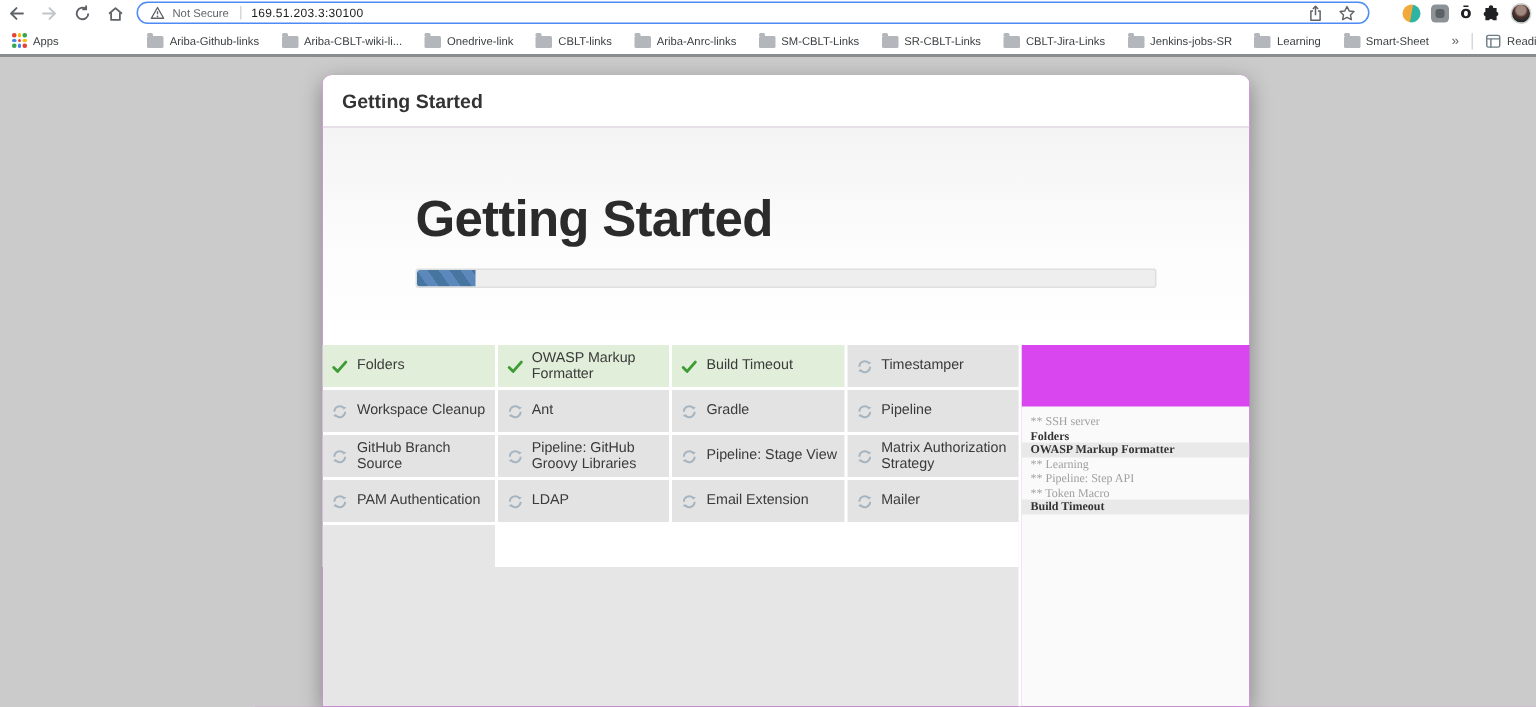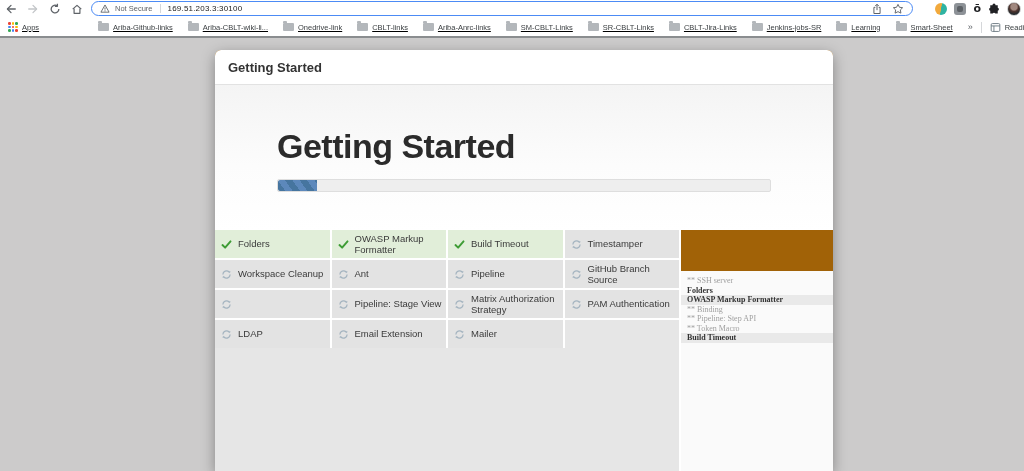--- a/index.html
+++ b/index.html
@@ -26,39 +26,39 @@
     background:linear-gradient(100deg,#f2a93c 48%,#2fb3a2 52%); cursor:pointer; }
   .ext-gray { width:12px; height:12px; border-radius:3px; background:#8d9297; position:relative; cursor:pointer; }
   .ext-gray::after { content:""; position:absolute; left:3px; top:3px; width:6px; height:6px; border-radius:2px; background:#5c6166; }
   .ext-dark { font-size:11px; font-weight:bold; color:#202124; line-height:12px; cursor:pointer; font-family:"DejaVu Sans", sans-serif; }
   .ext-puzzle { cursor:pointer; display:flex; }
   .avatar { width:14px; height:14px; border-radius:50%; cursor:pointer;
     background:radial-gradient(circle at 50% 32%, #a1887f 0 30%, #4e342e 45%, #20272b 75%); border:1px solid #d0d0d0; }
 
   .bookmarks-row { position:absolute; top:18px; left:0; width:1024px; height:18px;
     display:flex; align-items:center; padding:0 6px 0 8px; gap:15px; }
-  .bm-item { display:flex; align-items:center; gap:4px; cursor:pointer; white-space:nowrap;text-decoration:underline; }
+  .bm-item { display:flex; align-items:flex-end; gap:4px; cursor:pointer; white-space:nowrap; }
   .bm-label { font-size:7.5px; color:#3c4043; }
   .apps-grid { width:10px; height:10px; display:grid; grid-template-columns:repeat(3,1fr); gap:1px; }
   .apps-grid i { border-radius:50%; }
   .folder { width:11px; height:8px; background:#b3b7bb; border-radius:1px; position:relative; }
   .folder::before { content:""; position:absolute; top:-2px; left:0; width:4px; height:2px; background:#b3b7bb; border-radius:1px 1px 0 0; }
   .bm-right { margin-left:auto; display:flex; align-items:center; gap:8px; }
   .chevrons { font-size:9px; color:#5f6368; cursor:pointer; }
   .bm-vdiv { width:1px; height:11px; background:#d5d7da; }
   .reading { display:flex; align-items:center; gap:4px; cursor:pointer; white-space:nowrap;justify-content:center; }
 
   .chrome-border { position:absolute; top:36px; left:0; width:1024px; height:2px; background:#8a8d8f; }
 
   
   .page { position:absolute; top:38px; left:0; width:1024px; height:433px; background:#cccbcb; }
 
   
   .modal { position:absolute; left:215px; top:12px; width:618px; height:421px;
-    background:#a16207; border-radius:6px 6px 0 0; box-shadow:0 4px 14px rgba(0,0,0,.35);
+    background:#d946ef; border-radius:6px 6px 0 0; box-shadow:0 4px 14px rgba(0,0,0,.35);
     overflow:hidden; display:flex; flex-direction:column; }
   .modal-header { height:35px; flex:0 0 35px; background:#fff; border-bottom:1px solid #e2e2e2;
     display:flex; align-items:center; padding-left:13px; }
   .modal-header .title { font-size:13px; font-weight:bold; color:#333; }
 
   .hero { height:145px; flex:0 0 145px; background:linear-gradient(180deg,#f4f4f4 0%,#fcfcfc 55%,#ffffff 100%);
     padding-left:62px; }
   .hero-title { margin-top:42px; font-size:34px; font-weight:bold; color:#2b2b2b; letter-spacing:-.5px; }
   .progress-track { margin-top:13px; width:494px; height:13px; background:#eeeeee;
     border:1px solid #dedede; border-radius:2px; overflow:hidden; }
@@ -303,20 +303,31 @@
             </div>
             <div class="cell installing">
               <span class="p-icon">
                 <svg width="11" height="11" viewBox="0 0 14 14" fill="none" stroke="#a4b4c0" stroke-width="1.6">
                   <path d="M11.6 7a4.6 4.6 0 0 1-7.9 3.2"></path>
                   <path d="M2.4 7a4.6 4.6 0 0 1 7.9-3.2"></path>
                   <polygon points="9.6,2.6 12.6,3.4 10.2,5.4" fill="#a4b4c0" stroke="none"></polygon>
                   <polygon points="4.4,11.4 1.4,10.6 3.8,8.6" fill="#a4b4c0" stroke="none"></polygon>
                 </svg>
               </span>
+              <span class="p-label">Gradle</span>
+            </div>
+            <div class="cell installing">
+              <span class="p-icon">
+                <svg width="11" height="11" viewBox="0 0 14 14" fill="none" stroke="#a4b4c0" stroke-width="1.6">
+                  <path d="M11.6 7a4.6 4.6 0 0 1-7.9 3.2"></path>
+                  <path d="M2.4 7a4.6 4.6 0 0 1 7.9-3.2"></path>
+                  <polygon points="9.6,2.6 12.6,3.4 10.2,5.4" fill="#a4b4c0" stroke="none"></polygon>
+                  <polygon points="4.4,11.4 1.4,10.6 3.8,8.6" fill="#a4b4c0" stroke="none"></polygon>
+                </svg>
+              </span>
               <span class="p-label">Pipeline</span>
             </div>
             <div class="cell installing">
               <span class="p-icon">
                 <svg width="11" height="11" viewBox="0 0 14 14" fill="none" stroke="#a4b4c0" stroke-width="1.6">
                   <path d="M11.6 7a4.6 4.6 0 0 1-7.9 3.2"></path>
                   <path d="M2.4 7a4.6 4.6 0 0 1 7.9-3.2"></path>
                   <polygon points="9.6,2.6 12.6,3.4 10.2,5.4" fill="#a4b4c0" stroke="none"></polygon>
                   <polygon points="4.4,11.4 1.4,10.6 3.8,8.6" fill="#a4b4c0" stroke="none"></polygon>
                 </svg>
@@ -325,20 +336,21 @@
             </div>
             <div class="cell installing">
               <span class="p-icon">
                 <svg width="11" height="11" viewBox="0 0 14 14" fill="none" stroke="#a4b4c0" stroke-width="1.6">
                   <path d="M11.6 7a4.6 4.6 0 0 1-7.9 3.2"></path>
                   <path d="M2.4 7a4.6 4.6 0 0 1 7.9-3.2"></path>
                   <polygon points="9.6,2.6 12.6,3.4 10.2,5.4" fill="#a4b4c0" stroke="none"></polygon>
                   <polygon points="4.4,11.4 1.4,10.6 3.8,8.6" fill="#a4b4c0" stroke="none"></polygon>
                 </svg>
               </span>
+              <span class="p-label">Pipeline: GitHub Groovy Libraries</span>
             </div>
             <div class="cell installing">
               <span class="p-icon">
                 <svg width="11" height="11" viewBox="0 0 14 14" fill="none" stroke="#a4b4c0" stroke-width="1.6">
                   <path d="M11.6 7a4.6 4.6 0 0 1-7.9 3.2"></path>
                   <path d="M2.4 7a4.6 4.6 0 0 1 7.9-3.2"></path>
                   <polygon points="9.6,2.6 12.6,3.4 10.2,5.4" fill="#a4b4c0" stroke="none"></polygon>
                   <polygon points="4.4,11.4 1.4,10.6 3.8,8.6" fill="#a4b4c0" stroke="none"></polygon>
                 </svg>
               </span>
@@ -399,20 +411,20 @@
               </span>
               <span class="p-label">Mailer</span>
             </div>
             <div class="cell empty"></div>
           </div>
       </div>
       <div class="console" id="console-panel">
           <div class="c-line dependency">** SSH server</div>
           <div class="c-line active">Folders</div>
           <div class="c-line active-highlight">OWASP Markup Formatter</div>
-          <div class="c-line dependency">** Binding</div>
+          <div class="c-line dependency">** Learning</div>
           <div class="c-line dependency">** Pipeline: Step API</div>
           <div class="c-line dependency">** Token Macro</div>
           <div class="c-line active-highlight">Build Timeout</div>
         </div>
     </div>
   </div>
 </div>
 
 </body></html>

